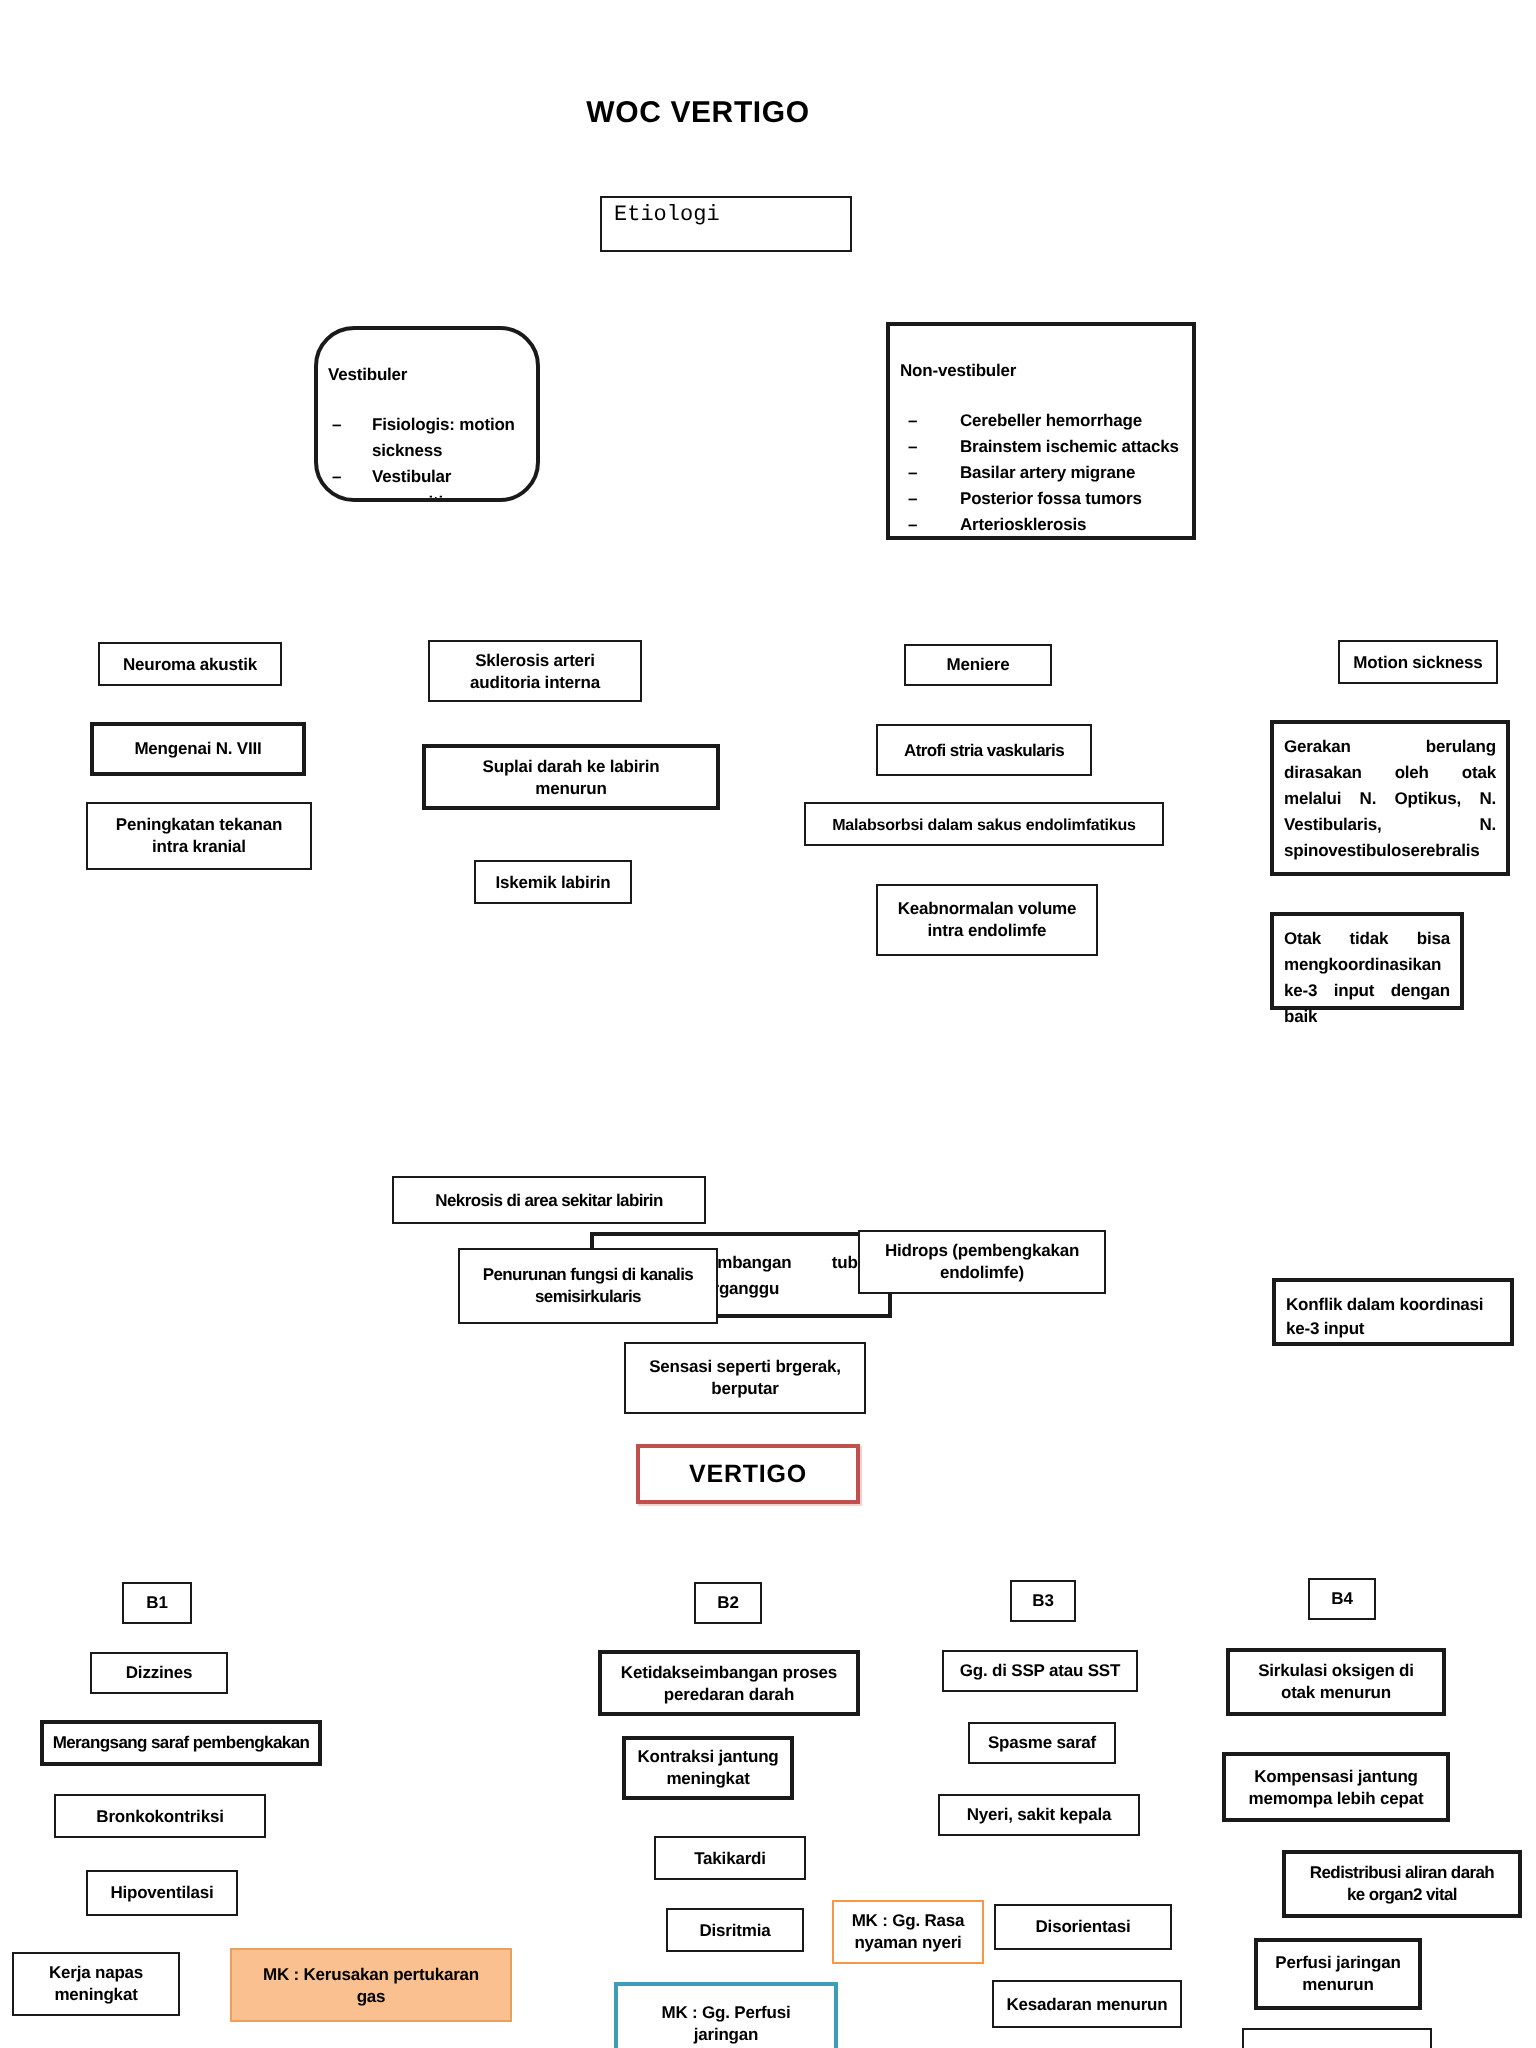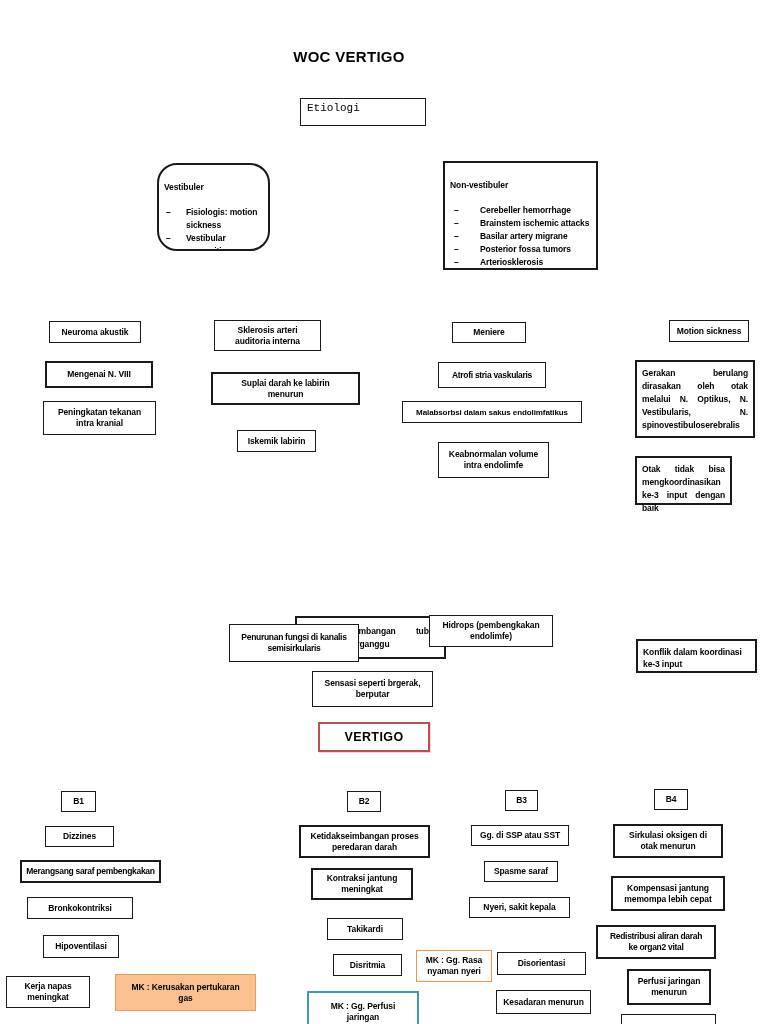--- a/index.html
+++ b/index.html
@@ -80,20 +80,21 @@
   <div class="box b2 jus" style="left:635px;top:360px;width:120px;height:78px;">Gerakan berulang dirasakan oleh otak melalui N. Optikus, N. Vestibularis, N. spinovestibuloserebralis</div>
 
   <div class="box" style="left:43px;top:401px;width:113px;height:34px;">Peningkatan tekanan
 intra kranial</div>
   <div class="box nw fs8" style="left:402px;top:401px;width:180px;height:22px;">Malabsorbsi dalam sakus endolimfatikus</div>
   <div class="box nw" style="left:237px;top:430px;width:79px;height:22px;">Iskemik labirin</div>
   <div class="box" style="left:438px;top:442px;width:111px;height:36px;">Keabnormalan volume
 intra endolimfe</div>
   <div class="box b2 jus" style="left:635px;top:456px;width:97px;height:49px;">Otak tidak bisa mengkoordinasikan ke-3 input dengan baik</div>
 
+  <div class="box nw tight" style="left:196px;top:588px;width:157px;height:24px;">Nekrosis di area sekitar labirin</div>
   <div class="box b2 jus z1" style="left:295px;top:616px;width:151px;height:43px;padding-top:7px;">Alat keseimbangan tubuh (vestibuler) terganggu</div>
   <div class="box z2 tight" style="left:209px;top:624px;width:130px;height:38px;margin-left:20px;">Penurunan fungsi di kanalis
 semisirkularis</div>
   <div class="box z3" style="left:429px;top:615px;width:124px;height:32px;">Hidrops (pembengkakan
 endolimfe)</div>
   <div class="box" style="left:312px;top:671px;width:121px;height:36px;">Sensasi seperti brgerak,
 berputar</div>
   <div class="box b2 leftal" style="left:636px;top:639px;width:121px;height:34px;">Konflik dalam koordinasi
 ke-3 input</div>
 
@@ -105,40 +106,40 @@
   <div class="box nw" style="left:27px;top:897px;width:106px;height:22px;">Bronkokontriksi</div>
   <div class="box nw" style="left:43px;top:935px;width:76px;height:23px;">Hipoventilasi</div>
   <div class="box" style="left:6px;top:976px;width:84px;height:32px;">Kerja napas
 meningkat</div>
   <div class="box mk-fill-orange" style="left:115px;top:974px;width:141px;height:37px;">MK : Kerusakan pertukaran
 gas</div>
 
   <div class="box nw" style="left:347px;top:791px;width:34px;height:21px;">B2</div>
   <div class="box b2" style="left:299px;top:825px;width:131px;height:33px;">Ketidakseimbangan proses
 peredaran darah</div>
-  <div class="box b2" style="left:311px;top:868px;width:102px;height:32px;">Kontraksi jantung
+  <div class="box b2" style="left:311px;top:868px;width:86px;height:32px;">Kontraksi jantung
 meningkat</div>
   <div class="box nw" style="left:327px;top:918px;width:76px;height:22px;">Takikardi</div>
   <div class="box nw" style="left:333px;top:954px;width:69px;height:22px;">Disritmia</div>
   <div class="box mk-border-teal" style="left:307px;top:991px;width:112px;height:42px;">MK : Gg. Perfusi
 jaringan</div>
 
   <div class="box nw" style="left:505px;top:790px;width:33px;height:21px;">B3</div>
   <div class="box nw" style="left:471px;top:825px;width:98px;height:21px;">Gg. di SSP atau SST</div>
   <div class="box nw" style="left:484px;top:861px;width:74px;height:21px;">Spasme saraf</div>
   <div class="box nw" style="left:469px;top:897px;width:101px;height:21px;">Nyeri, sakit kepala</div>
   <div class="box mk-border-orange" style="left:416px;top:950px;width:76px;height:32px;">MK : Gg. Rasa
 nyaman nyeri</div>
   <div class="box nw" style="left:497px;top:952px;width:89px;height:23px;">Disorientasi</div>
   <div class="box nw" style="left:496px;top:990px;width:95px;height:24px;">Kesadaran menurun</div>
 
   <div class="box nw" style="left:654px;top:789px;width:34px;height:21px;">B4</div>
   <div class="box b2" style="left:613px;top:824px;width:110px;height:34px;">Sirkulasi oksigen di
 otak menurun</div>
   <div class="box b2" style="left:611px;top:876px;width:114px;height:35px;">Kompensasi jantung
 memompa lebih cepat</div>
-  <div class="box b2 tight" style="left:596px;top:925px;width:120px;height:34px;">Redistribusi aliran darah
+  <div class="box b2 tight" style="left:641px;top:925px;width:120px;height:34px;">Redistribusi aliran darah
 ke organ2 vital</div>
   <div class="box b2" style="left:627px;top:969px;width:84px;height:36px;">Perfusi jaringan
 menurun</div>
   <div class="box" style="left:621px;top:1014px;width:95px;height:30px;"></div>
 
 </div>
 
 </body></html>

